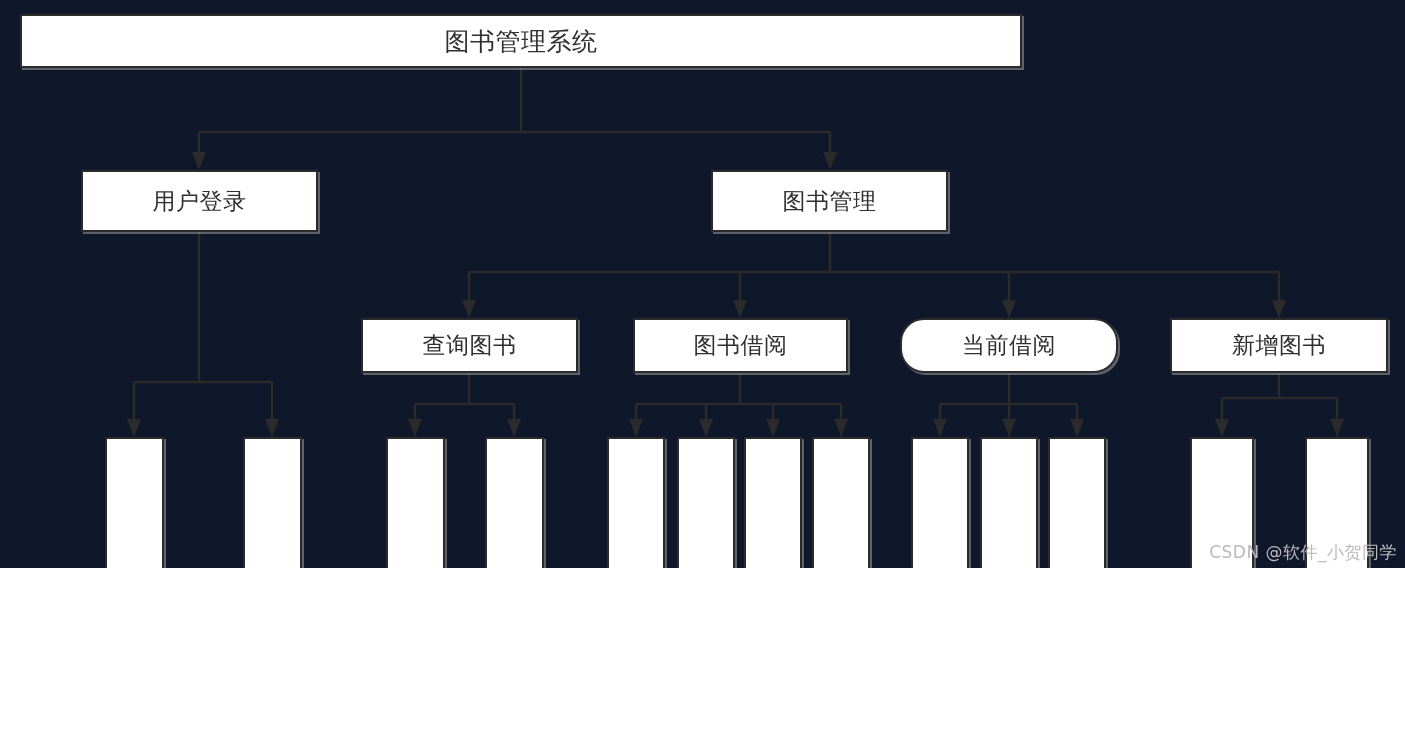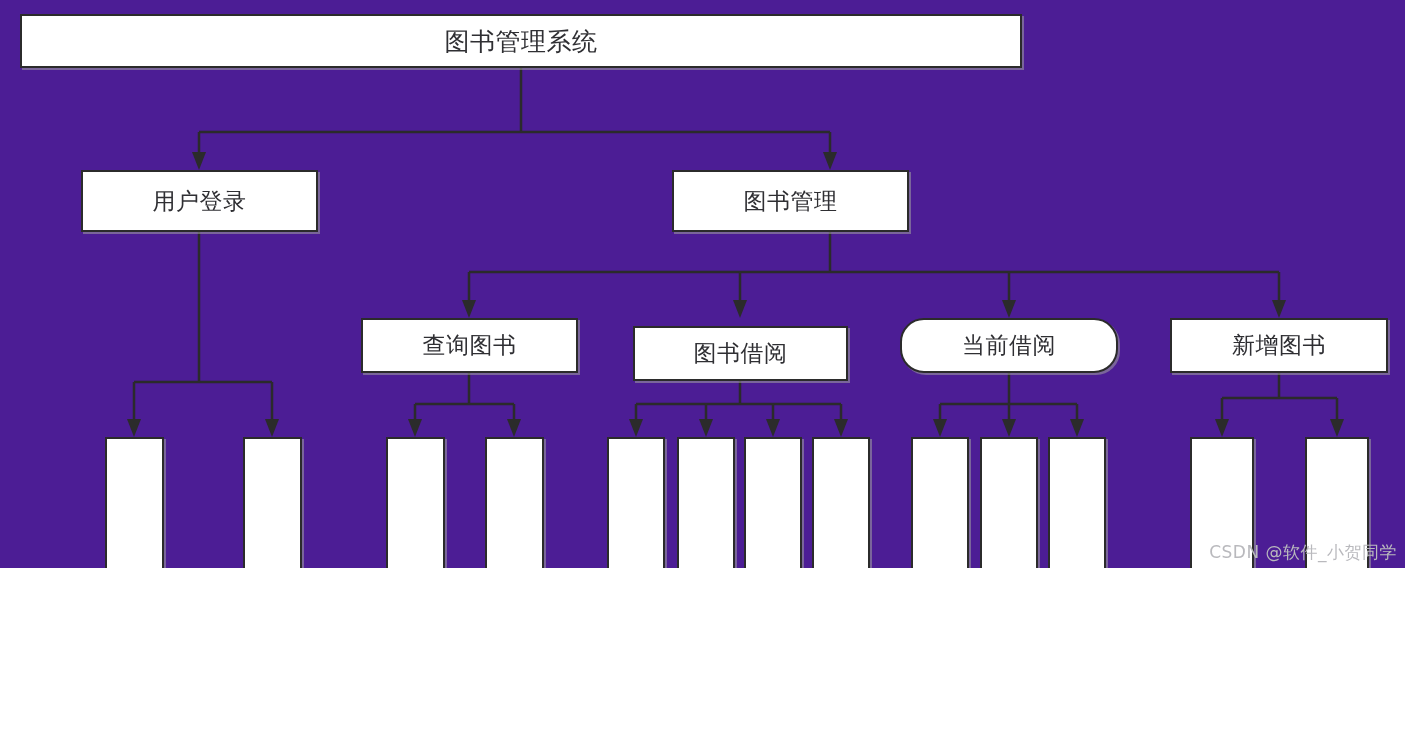--- a/index.html
+++ b/index.html
@@ -1,17 +1,17 @@
 <!DOCTYPE html>
 <html><head>
 <meta charset="utf-8">
 <style>
   html,body{margin:0;padding:0;background:#ffffff;}
   body{font-family:"DejaVu Sans","Liberation Sans",sans-serif;}
-  #canvas{position:relative;width:1405px;height:568px;background:#4c1d95;overflow:hidden;}
+  #canvas{position:relative;width:1405px;height:568px;background:#0f172a;overflow:hidden;}
   .node{position:absolute;box-sizing:border-box;border:2.5px solid #2b2b2b;background:#ffffff;
         box-shadow:2px 2px 0 rgba(160,160,160,.55);}
   .node .lbl{position:absolute;inset:0;display:flex;align-items:center;justify-content:center;
              color:#2f2f33;letter-spacing:.5px;}
   .node.h .lbl{font-size:23px;}
   .node.h.root .lbl{font-size:25px;}
   
   .node.v .lbl{writing-mode:vertical-rl;text-orientation:upright;font-size:23px;
                line-height:1.18;letter-spacing:3px;
                align-items:flex-start;justify-content:center;padding-top:6px;
@@ -90,28 +90,28 @@
     <polygon points="1330,419 1344,419 1337,437"></polygon>
   </svg>
 
   <div class="node h root" style="left:20px;top:14px;width:1002px;height:54px;">
     <span class="lbl">图书管理系统</span>
   </div>
 
   <div class="node h" style="left:81px;top:170px;width:237px;height:62px;">
     <span class="lbl">用户登录</span>
   </div>
-  <div class="node h" style="left:672px;top:170px;width:237px;height:62px;">
+  <div class="node h" style="left:711px;top:170px;width:237px;height:62px;">
     <span class="lbl">图书管理</span>
   </div>
 
   <div class="node h" style="left:361px;top:318px;width:217px;height:55px;">
     <span class="lbl">查询图书</span>
   </div>
-  <div class="node h" style="left:633px;top:318px;width:215px;height:55px;margin-top:8px;">
+  <div class="node h" style="left:633px;top:318px;width:215px;height:55px;">
     <span class="lbl">图书借阅</span>
   </div>
   <div class="node h" style="left:900px;top:318px;width:218px;height:55px;border-radius:24px;">
     <span class="lbl">当前借阅</span>
   </div>
   <div class="node h" style="left:1170px;top:318px;width:218px;height:55px;">
     <span class="lbl">新增图书</span>
   </div>
 
   <div class="node v" style="left:105px;top:437px;width:59px;height:298px;">

